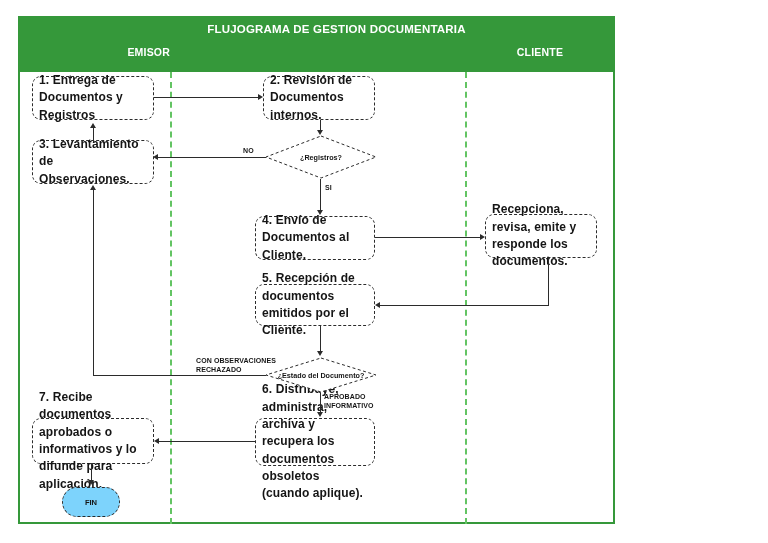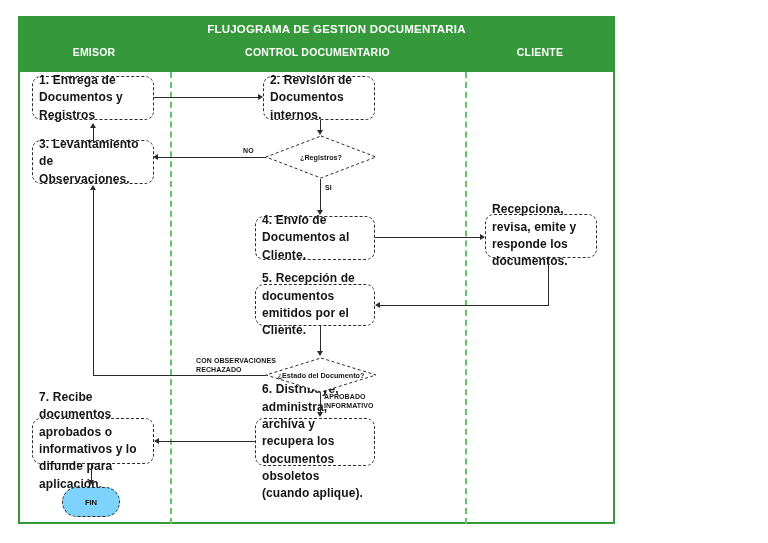--- a/index.html
+++ b/index.html
@@ -175,22 +175,21 @@
     letter-spacing: 0.1px;
   }
 </style>
 </head>
 <body>
 
 <div id="page">
 
   <div class="header-band">
     <div class="header-title">FLUJOGRAMA DE GESTION DOCUMENTARIA</div>
-    <div class="lane-header l0" style="top:30px;left:0;width:152px;">EMISOR</div>
-    <div class="lane-header l1" style="top:30px;left:152px;width:295px;">CONTROL DOCUMENTARIO</div>
+    <div class="lane-header l0" style="top:30px;left:0;width:152px;text-align:right;">EMISOR</div>
     <div class="lane-header l2" style="top:30px;left:447px;width:150px;">CLIENTE</div>
   </div>
 
   <div class="body-area"></div>
   <div class="lane-divider d1"></div>
   <div class="lane-divider d2"></div>
 
   <div class="node proc" style="left:32px;  top:76px;  width:122px; height:44px;">
     <span class="txt" style="white-space:pre-line;">1. Entrega de Documentos y
 Registros</span>

